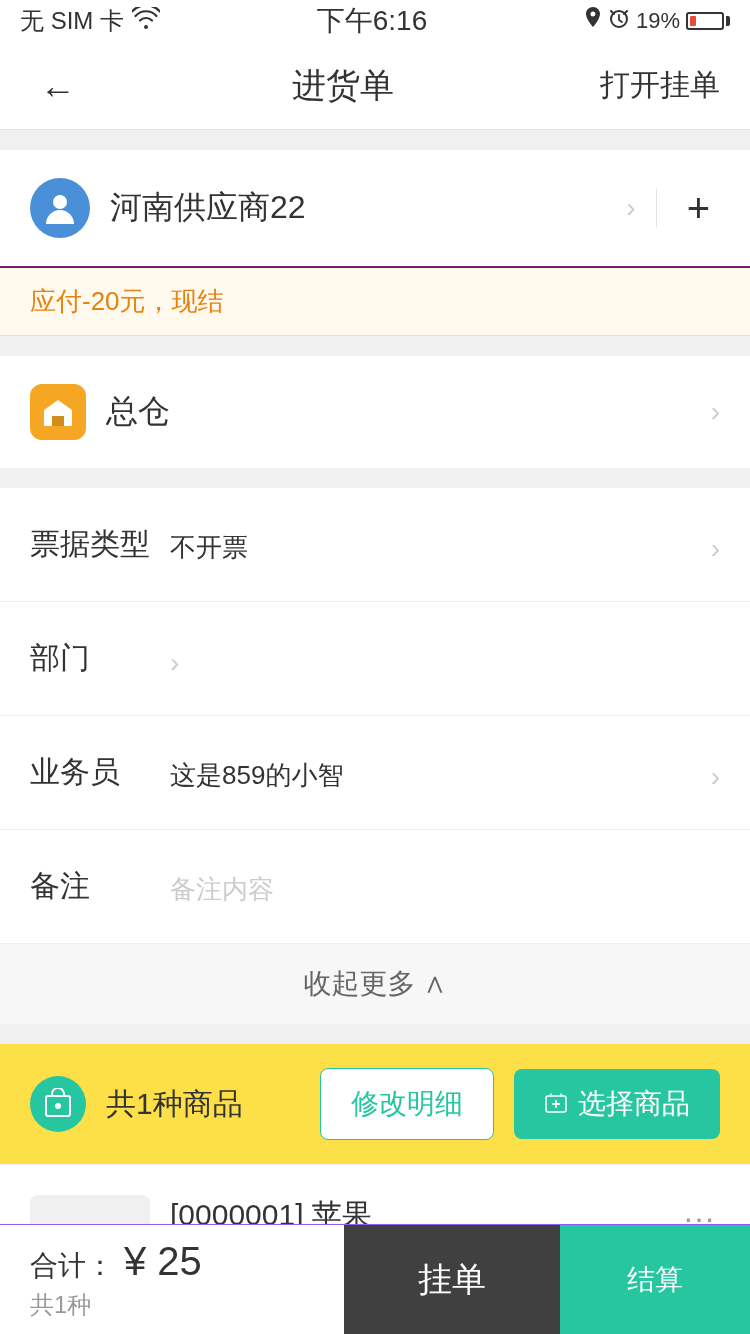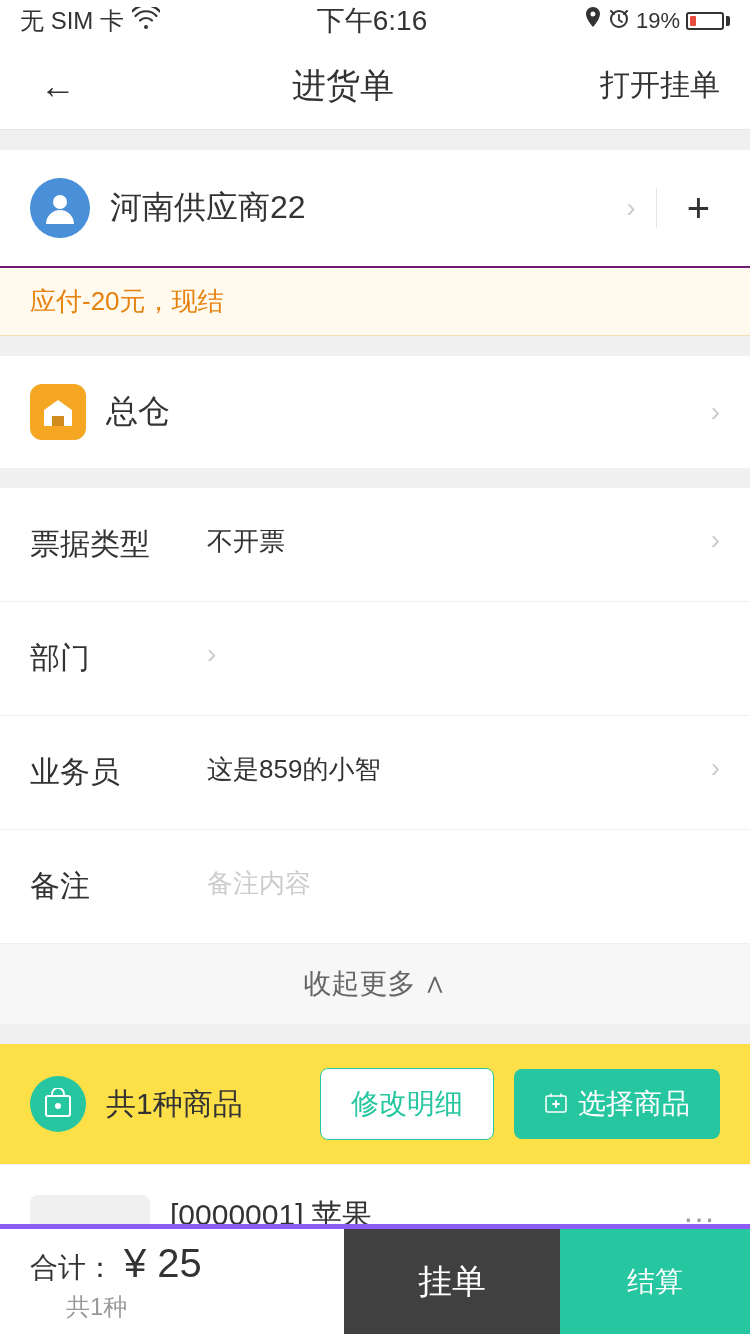--- a/index.html
+++ b/index.html
@@ -173,24 +173,23 @@
     .warehouse-name {
       flex: 1;
       font-size: 32px;
       color: #333;
     }
 
     
     .form-row {
       background: #fff;
       display: flex;
-      align-items: flex-start;
+      align-items: flex-end;
       padding: 36px 30px;
       border-bottom: 1px solid #f0f0f0;
-      gap: 37px;
     }
     .form-label {
       font-size: 30px;
       color: #333;
       width: 140px;
       flex-shrink: 0;
     }
     .form-value {
       flex: 1;
       font-size: 26px;
@@ -307,21 +306,21 @@
 
     
     .bottom-bar {
       position: fixed;
       bottom: 0;
       width: 750px;
       height: 110px;
       display: flex;
       align-items: stretch;
       background: #fff;
-      border-top: 5px solid #8b5cf6;
+      border-top: 1px solid #8b5cf6;
     }
     .bottom-total {
       flex: 1;
       display: flex;
       flex-direction: column;
       justify-content: center;
       padding: 0 30px;
     }
     .total-line {
       display: flex;
@@ -334,21 +333,20 @@
     }
     .total-amount {
       font-size: 40px;
       color: #333;
       font-weight: 500;
     }
     .total-sub {
       font-size: 24px;
       color: #999;
       margin-top: 4px;
-      margin-left: 36px;
     }
     .btn-hang {
       width: 216px;
       background: #404040;
       color: #fff;
       font-size: 34px;
       border: none;
       cursor: pointer;
       display: flex;
       align-items: center;

